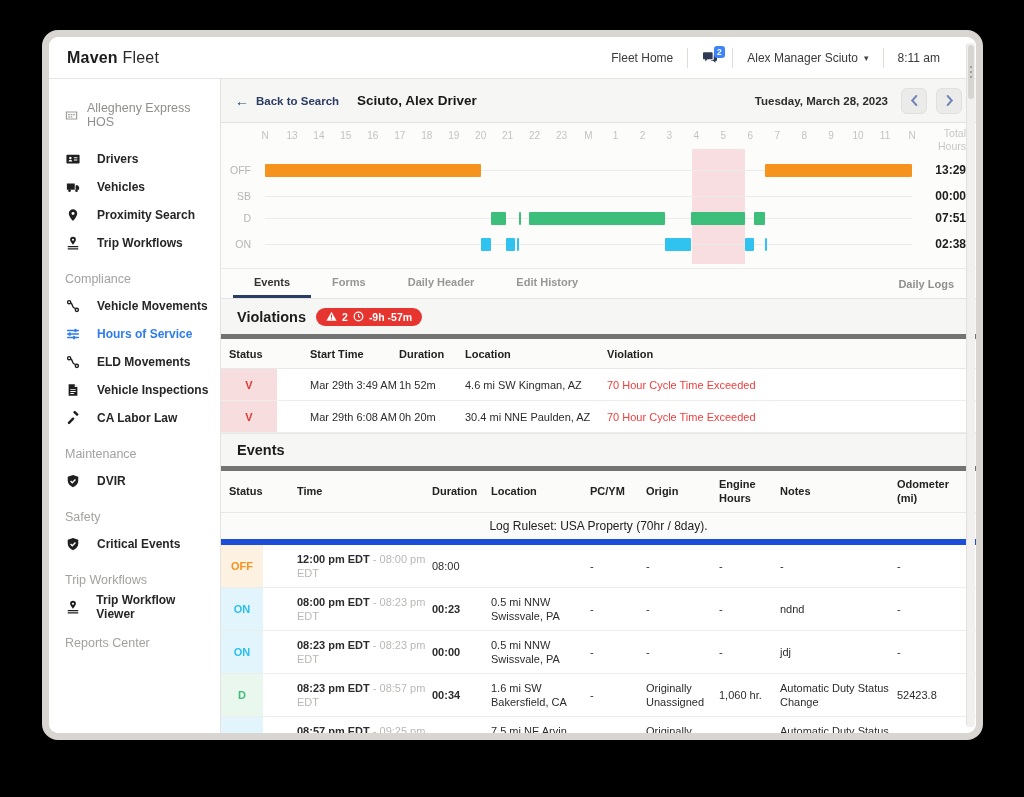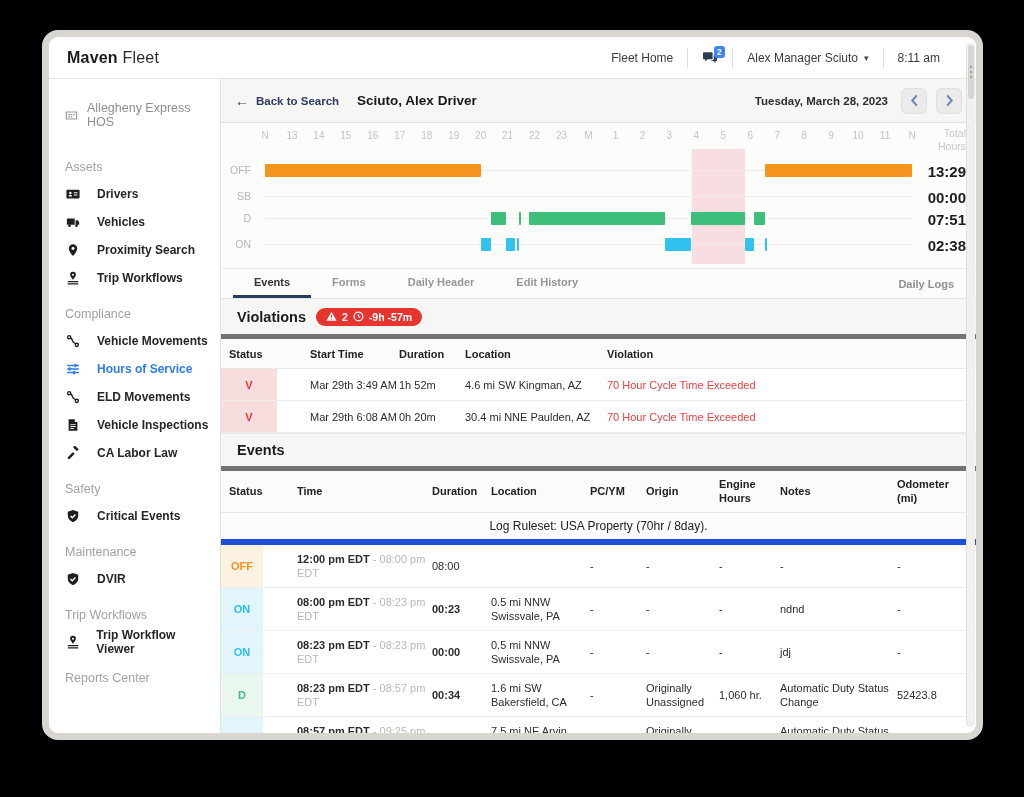--- a/index.html
+++ b/index.html
@@ -55,21 +55,21 @@
   .chart { position:relative; height:146px; flex:0 0 146px; background:#fcfcfb; border-bottom:1px solid #ebebe9; }
   .plot { position:absolute; left:44px; right:64px; top:26px; bottom:4px; }
   .tick { position:absolute; top:-19px; transform:translateX(-50%); font-size:10px; color:#c3c3c1; }
   .rowline { position:absolute; left:0; right:0; height:1px; background:#ececea; }
   .bar { position:absolute; height:13px; border-radius:1px; }
   .band { position:absolute; top:0; bottom:0; }
   .rowlabs { position:absolute; left:0; top:26px; bottom:4px; width:38px; }
   .rowlab { position:absolute; right:8px; font-size:10.5px; color:#b5b5b3; }
   .totcol { position:absolute; right:6px; top:0; bottom:4px; width:54px; text-align:right; }
   .tot-title { position:absolute; right:4px; top:4px; width:40px; font-size:10.5px; color:#c7c7c5; line-height:1.25; text-align:right; }
-  .totval { position:absolute; right:4px; font-size:15px; font-weight:700; color:#1d1d1d; }
+  .totval { position:absolute; right:4px; font-size:12px; font-weight:700; color:#1d1d1d; }
 
   
   .tabbar { height:30px; flex:0 0 30px; background:#fcfcfb; border-bottom:1px solid #e4e4e2;
             display:flex; align-items:stretch; padding:0 14px 0 12px; }
   .tabs-left { display:flex; }
   .tab { display:flex; align-items:center; padding:0 21px; font-size:11px; font-weight:700;
          color:#969694; cursor:pointer; border-bottom:3px solid transparent; }
   .tab.active { color:#333; border-bottom-color:#2c3d63; }
   .tab-right { margin-left:auto; display:flex; align-items:center; font-size:11px; font-weight:700;
                color:#8f8f8d; cursor:pointer; padding-right:8px; }
@@ -162,21 +162,20 @@
           <span class="icon" id="org-icon-slot">
               <svg viewBox="0 0 16 16" width="13" height="13">
                 <path fill="currentColor" d="M1 3h14v10H1V3zm1.4 1.4v7.2h11.2V4.4H2.4z"></path>
                 <path fill="currentColor" d="M4 6h2v1.6H4zM7 6h2v1.6H7zM10 6h2v1.6h-2zM4 8.8h2v1.6H4zM7 8.8h2v1.6H7z"></path>
               </svg>
             </span>
           <span>Allegheny Express HOS</span>
         </div>
         <div>
             <div class="sb-section">
-              <div class="sb-title">Assets</div>
               <div class="sb-item">
                 <span class="icon">
                   <svg viewBox="0 0 16 16" width="14" height="14">
                     <path fill="currentColor" d="M1.5 3h13c.6 0 1 .4 1 1v8c0 .6-.4 1-1 1h-13c-.6 0-1-.4-1-1V4c0-.6.4-1 1-1z"></path>
                     <circle cx="5" cy="6.8" r="1.4" fill="#fff"></circle>
                     <path d="M3 10.8c0-1.2.9-2 2-2s2 .8 2 2z" fill="#fff"></path>
                     <path d="M9 6h4v1.2H9zM9 8.6h4v1.2H9z" fill="#fff"></path>
                   </svg>
                 </span>
                 <span>Drivers</span>
@@ -269,41 +268,41 @@
                     <g fill="currentColor">
                       <rect x="1" y="9.8" width="9.5" height="2.8" rx="1.4" transform="rotate(-45 5.75 11.2)"></rect>
                       <rect x="8" y="1.2" width="6.6" height="3" rx="1.2" transform="rotate(45 11.3 2.7)"></rect>
                     </g>
                   </svg>
                 </span>
                 <span>CA Labor Law</span>
               </div>
             </div>
             <div class="sb-section">
-              <div class="sb-title">Safety</div>
+              <div class="sb-title">Maintenance</div>
               <div class="sb-item">
                 <span class="icon">
                   <svg viewBox="0 0 16 16" width="14" height="14">
                     <path fill="currentColor" d="M8 1l6 2v4.5c0 3.5-2.4 6.3-6 7.5-3.6-1.2-6-4-6-7.5V3z"></path>
                     <path d="M5.2 8l2 2 3.6-3.8" fill="none" stroke="#fff" stroke-width="1.6"></path>
                   </svg>
                 </span>
-                <span>Critical Events</span>
+                <span>DVIR</span>
               </div>
             </div>
             <div class="sb-section">
-              <div class="sb-title">Maintenance</div>
+              <div class="sb-title">Safety</div>
               <div class="sb-item">
                 <span class="icon">
                   <svg viewBox="0 0 16 16" width="14" height="14">
                     <path fill="currentColor" d="M8 1l6 2v4.5c0 3.5-2.4 6.3-6 7.5-3.6-1.2-6-4-6-7.5V3z"></path>
                     <path d="M5.2 8l2 2 3.6-3.8" fill="none" stroke="#fff" stroke-width="1.6"></path>
                   </svg>
                 </span>
-                <span>DVIR</span>
+                <span>Critical Events</span>
               </div>
             </div>
             <div class="sb-section">
               <div class="sb-title">Trip Workflows</div>
               <div class="sb-item">
                 <span class="icon">
                   <svg viewBox="0 0 16 16" width="14" height="14">
                     <path fill="currentColor" d="M8 .8A3.3 3.3 0 0 0 4.7 4.1C4.7 6.5 8 10 8 10s3.3-3.5 3.3-5.9A3.3 3.3 0 0 0 8 .8z"></path>
                     <circle cx="8" cy="4.2" r="1.2" fill="#fff"></circle>
                     <path fill="currentColor" d="M2 11.4h12v1.4H2zM2 14h12v1.4H2z"></path>

